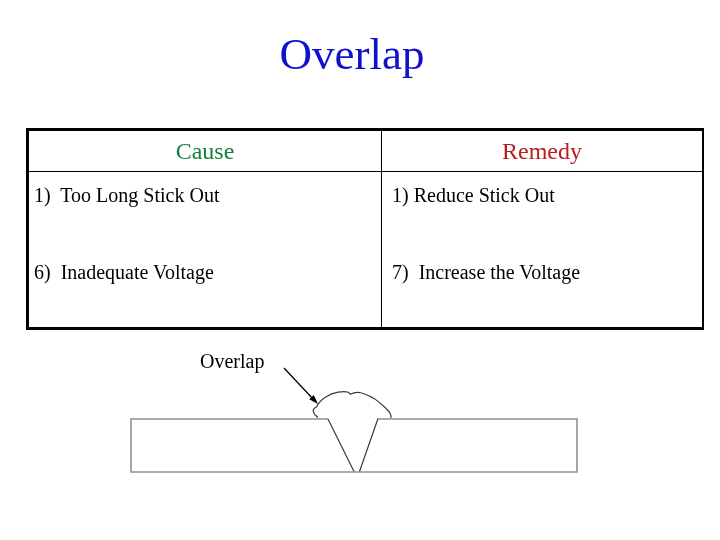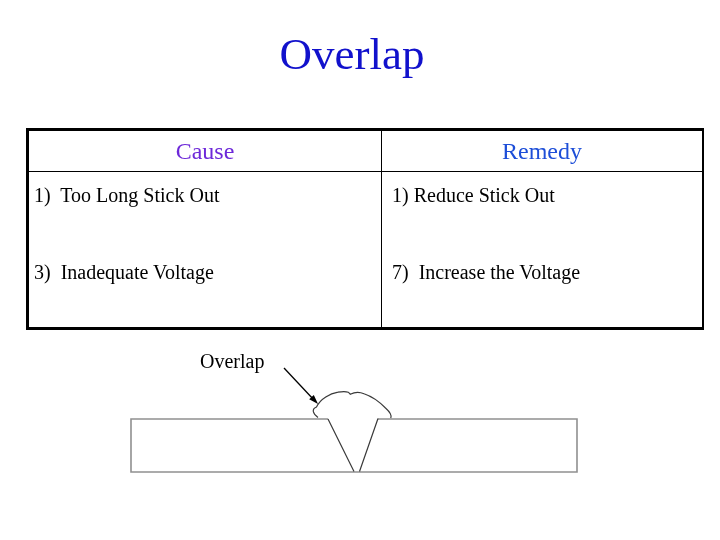--- a/index.html
+++ b/index.html
@@ -42,22 +42,22 @@
   }
   .defect-table { border: 3px solid #000000; }
   .defect-table th {
     height: 40px;
     font-weight: normal;
     font-size: 24px;
     text-align: center;
     vertical-align: middle;
     padding: 0;
   }
-  .th-cause  { color: #6d28d9; }
-  .th-remedy { color: #1d4ed8; }
+  .th-cause  { color: #15803d; }
+  .th-remedy { color: #b91c1c; }
   .defect-table td {
     vertical-align: top;
     font-size: 20px;
     padding: 8px 4px 0 5px;
   }
   .defect-table td.remedy-cell { padding-left: 10px; }
   .cell-item {
     margin: 0;
     line-height: 30px;
     white-space: pre-wrap;
@@ -91,21 +91,21 @@
       <col style="width:322px">
     </colgroup>
     <tbody>
         <tr>
       <th class="th-cause">Cause</th>
       <th class="th-remedy">Remedy</th>
     </tr>
     <tr>
       <td class="cause-cell">
         <p class="cell-item">1)  Too Long Stick Out</p>
-        <p class="cell-item">3)  Inadequate Voltage</p>
+        <p class="cell-item">6)  Inadequate Voltage</p>
       </td>
       <td class="remedy-cell">
         <p class="cell-item">1) Reduce Stick Out</p>
         <p class="cell-item">7)  Increase the Voltage</p>
       </td>
     </tr>
   </tbody>
     </table>
 
   <svg class="diagram-svg" viewBox="0 0 720 540">

